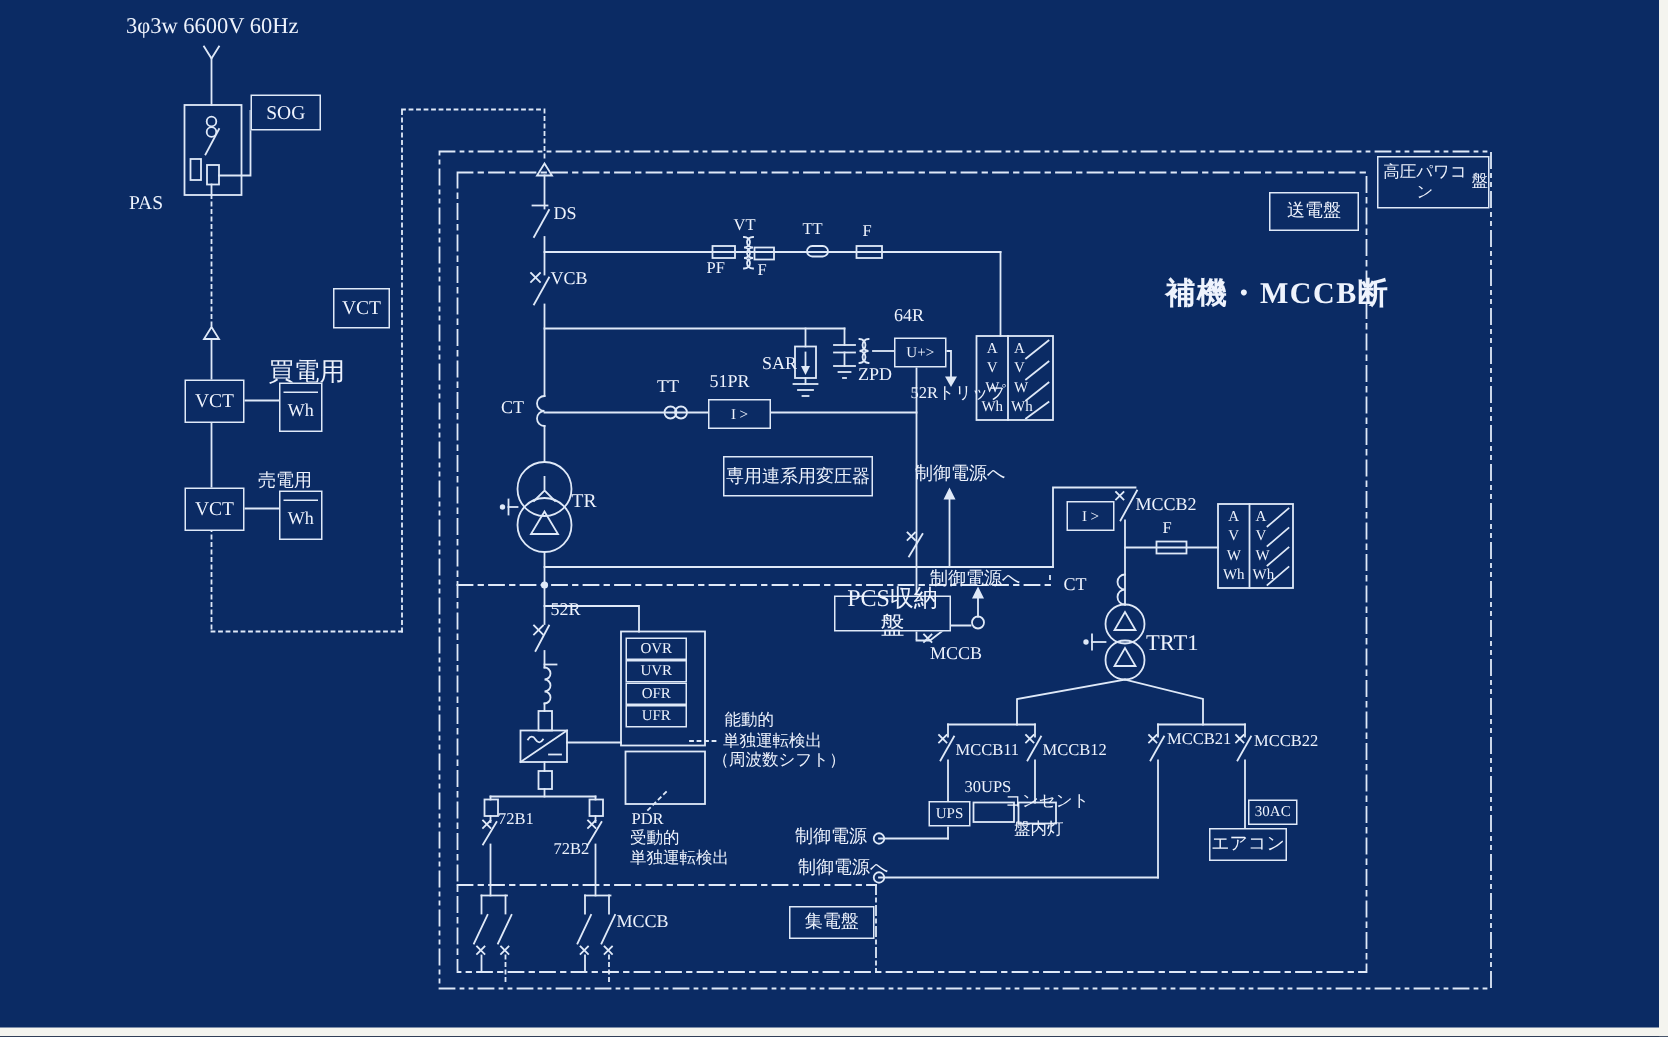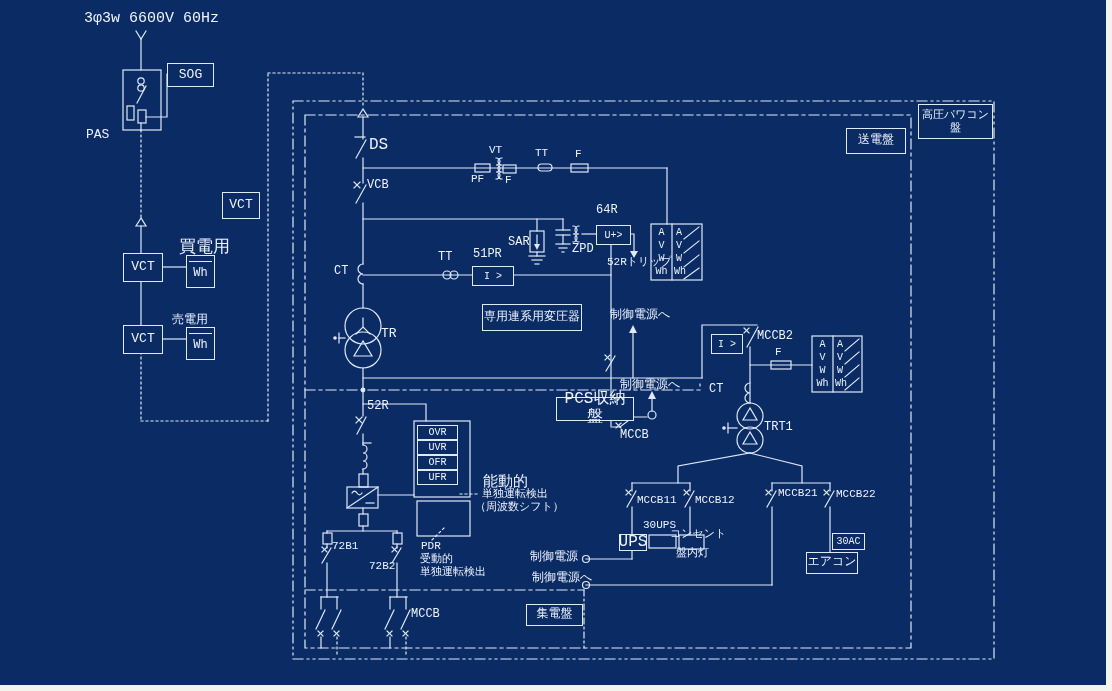--- a/index.html
+++ b/index.html
@@ -1,17 +1,17 @@
 <!DOCTYPE html>
 <html><head>
 <meta charset="utf-8">
 <style>
   html,body{margin:0;padding:0;background:#20252b;}
   .canvas{position:relative;width:1112px;height:691px;background:#0b2b64;overflow:hidden;
-          font-family:Liberation Mono, monospace;color:#eef3fd;}
+          font-family:Liberation Serif, serif;color:#eef3fd;}
   .canvas svg{position:absolute;left:0;top:0;}
   #wires *{stroke:#dfe9f8;stroke-width:1.2;fill:none;stroke-linecap:square;}
   #wires .f{fill:#dfe9f8;stroke:none;}
   #wires .dot{stroke-dasharray:2 3;}
   .lbl{position:absolute;white-space:nowrap;line-height:1.15;}
   .box{position:absolute;border:1px solid #dfe9f8;background:#0b2b64;display:flex;
        align-items:center;justify-content:center;text-align:center;line-height:1.1;}
   .wh::after{content:"";position:absolute;left:2px;right:2px;top:5px;border-top:1px solid #dfe9f8;}
   .big{font-size:20px;font-weight:bold;letter-spacing:1px;}
   .strip{position:absolute;background:#f4f4ef;}
@@ -243,76 +243,77 @@
   <line x1="401" y1="629" x2="410" y2="610"></line>
   <line x1="403" y1="631" x2="408" y2="636"></line>
       <line x1="408" y1="631" x2="403" y2="636"></line>
   <line class="dot" x1="406" y1="637" x2="406" y2="656"></line>
 </svg>
 
 <div class="lbl" style="left:84px;top:10px;font-size:15px">3φ3w 6600V 60Hz</div>
 <div class="lbl" style="left:86px;top:128px;font-size:13px">PAS</div>
 <div class="lbl" style="left:179px;top:238px;font-size:17px">買電用</div>
 <div class="lbl" style="left:172px;top:314px;font-size:12px">売電用</div>
-<div class="lbl" style="left:369px;top:136px;font-size:16px">DS</div>
+<div class="lbl" style="left:369px;top:136px;font-size:12px">DS</div>
 <div class="lbl" style="left:367px;top:179px;font-size:12px">VCB</div>
 <div class="lbl" style="left:489px;top:144px;font-size:11px">VT</div>
 <div class="lbl" style="left:471px;top:173px;font-size:11px">PF</div>
 <div class="lbl" style="left:505px;top:174px;font-size:11px">F</div>
 <div class="lbl" style="left:535px;top:147px;font-size:11px">TT</div>
 <div class="lbl" style="left:575px;top:148px;font-size:11px">F</div>
 <div class="lbl" style="left:508px;top:236px;font-size:12px">SAR</div>
 <div class="lbl" style="left:572px;top:243px;font-size:12px">ZPD</div>
 <div class="lbl" style="left:596px;top:204px;font-size:12px">64R</div>
 <div class="lbl" style="left:607px;top:256px;font-size:11px">52Rトリップ</div>
 <div class="lbl" style="left:334px;top:265px;font-size:12px">CT</div>
 <div class="lbl" style="left:438px;top:251px;font-size:12px">TT</div>
 <div class="lbl" style="left:473px;top:248px;font-size:12px">51PR</div>
+<div class="lbl big" style="left:777px;top:185px">補機・MCCB断</div>
 <div class="lbl" style="left:381px;top:327px;font-size:13px">TR</div>
 <div class="lbl" style="left:610px;top:309px;font-size:12px">制御電源へ</div>
 <div class="lbl" style="left:620px;top:379px;font-size:12px">制御電源へ</div>
 <div class="lbl" style="left:620px;top:429px;font-size:12px">MCCB</div>
 <div class="lbl" style="left:757px;top:330px;font-size:12px">MCCB2</div>
 <div class="lbl" style="left:775px;top:346px;font-size:11px">F</div>
 <div class="lbl" style="left:709px;top:383px;font-size:12px">CT</div>
-<div class="lbl" style="left:764px;top:421px;font-size:12px">TRT1</div>
+<div class="lbl" style="left:764px;top:421px;font-size:15px">TRT1</div>
 <div class="lbl" style="left:637px;top:494px;font-size:11px">MCCB11</div>
 <div class="lbl" style="left:695px;top:494px;font-size:11px">MCCB12</div>
 <div class="lbl" style="left:778px;top:487px;font-size:11px">MCCB21</div>
 <div class="lbl" style="left:836px;top:488px;font-size:11px">MCCB22</div>
 <div class="lbl" style="left:643px;top:519px;font-size:11px">30UPS</div>
 <div class="lbl" style="left:676px;top:547px;font-size:11px">盤内灯</div>
 <div class="lbl" style="left:670px;top:528px;font-size:11px">コンセント</div>
 <div class="lbl" style="left:530px;top:551px;font-size:12px">制御電源</div>
 <div class="lbl" style="left:532px;top:572px;font-size:12px">制御電源へ</div>
 <div class="lbl" style="left:367px;top:400px;font-size:12px">52R</div>
 <div class="lbl" style="left:332px;top:540px;font-size:11px">72B1</div>
 <div class="lbl" style="left:369px;top:560px;font-size:11px">72B2</div>
 <div class="lbl" style="left:421px;top:540px;font-size:11px">PDR</div>
 <div class="lbl" style="left:420px;top:553px;font-size:11px">受動的</div>
 <div class="lbl" style="left:420px;top:566px;font-size:11px">単独運転検出</div>
-<div class="lbl" style="left:483px;top:474px;font-size:15px">能動的</div>
+<div class="lbl" style="left:483px;top:474px;font-size:11px">能動的</div>
 <div class="lbl" style="left:482px;top:488px;font-size:11px">単独運転検出</div>
 <div class="lbl" style="left:475px;top:501px;font-size:11px">（周波数シフト）</div>
 <div class="lbl" style="left:411px;top:608px;font-size:12px">MCCB</div>
 
 <div class="box" style="left:167px;top:63px;width:45px;height:22px;font-size:13px">SOG</div>
 <div class="box" style="left:222px;top:192px;width:36px;height:25px;font-size:13px">VCT</div>
 <div class="box" style="left:123px;top:253px;width:38px;height:27px;font-size:13px">VCT</div>
 <div class="box" style="left:123px;top:325px;width:38px;height:27px;font-size:13px">VCT</div>
 <div class="box wh" style="left:186px;top:255px;width:27px;height:26px;font-size:12px;padding-top:5px">Wh</div>
 <div class="box wh" style="left:186px;top:327px;width:27px;height:26px;font-size:12px;padding-top:5px">Wh</div>
 <div class="box" style="left:596px;top:225px;width:33px;height:18px;font-size:10px">U+&gt;</div>
 <div class="box" style="left:472px;top:266px;width:40px;height:18px;font-size:10px">I &gt;</div>
 <div class="box" style="left:711px;top:334px;width:30px;height:18px;font-size:10px">I &gt;</div>
-<div class="box" style="left:619px;top:534px;width:26px;height:15px;font-size:16px">UPS</div>
+<div class="box" style="left:619px;top:534px;width:26px;height:15px;font-size:10px">UPS</div>
 <div class="box" style="left:832px;top:533px;width:31px;height:15px;font-size:10px">30AC</div>
 <div class="box" style="left:806px;top:552px;width:50px;height:20px;font-size:12px">エアコン</div>
 <div class="box" style="left:846px;top:128px;width:58px;height:24px;font-size:12px">送電盤</div>
-<div class="box" style="left:918px;top:104px;width:73px;height:33px;font-size:11px;flex-direction:column">
+<div class="box" style="left:918px;top:104px;width:73px;height:33px;font-size:11px;flex-direction:row">
   <span>高圧パワコン</span>
   <span>盤</span>
 </div>
 <div class="box" style="left:482px;top:304px;width:98px;height:25px;font-size:12px">専用連系用変圧器</div>
 <div class="box" style="left:556px;top:397px;width:76px;height:22px;font-size:16px">PCS収納盤</div>
 <div class="box" style="left:526px;top:604px;width:55px;height:20px;font-size:12px">集電盤</div>
 <div class="box" style="left:417px;top:425px;width:39px;height:13px;font-size:10px">OVR</div>
 <div class="box" style="left:417px;top:440px;width:39px;height:13px;font-size:10px">UVR</div>
 <div class="box" style="left:417px;top:455px;width:39px;height:13px;font-size:10px">OFR</div>
 <div class="box" style="left:417px;top:470px;width:39px;height:13px;font-size:10px">UFR</div>

